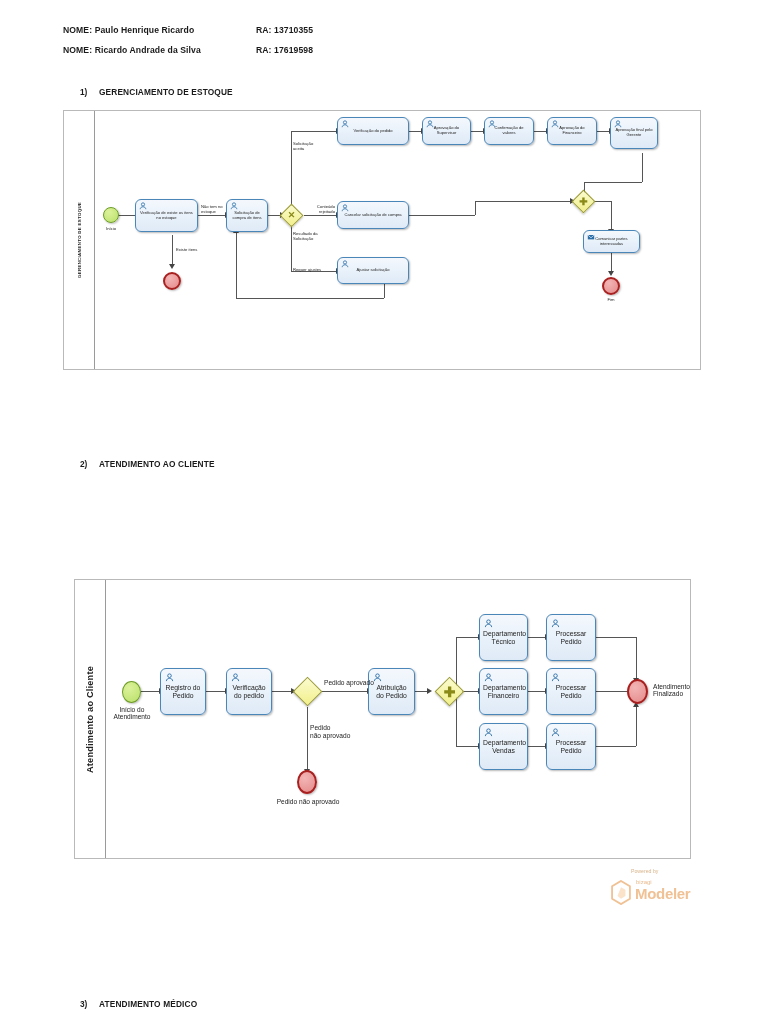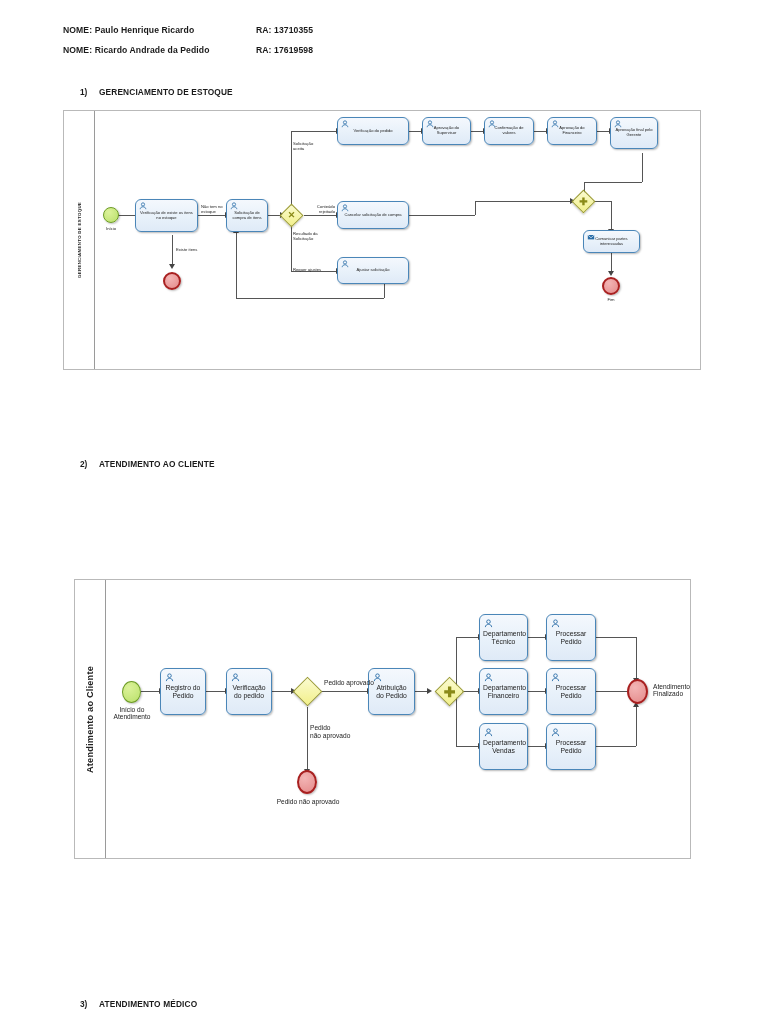--- a/index.html
+++ b/index.html
@@ -105,21 +105,21 @@
   #bizagi .md{position:absolute;left:31px;top:17px;font-size:15px;color:#f0c194;font-weight:bold;letter-spacing:-.3px;}
   #bizagi .hex{position:absolute;left:6px;top:12px;width:22px;height:25px;}
 </style>
 </head>
 <body>
 
 <div class="page">
 
   <div class="hdr hdr-name1">NOME: Paulo Henrique Ricardo</div>
   <div class="hdr hdr-ra1">RA: 13710355</div>
-  <div class="hdr hdr-name2">NOME: Ricardo Andrade da Pedido</div>
+  <div class="hdr hdr-name2">NOME: Ricardo Andrade da Silva</div>
   <div class="hdr hdr-ra2">RA: 17619598</div>
 
   <div class="sect-num s1-num">1)</div>
   <div class="sect s1-txt">GERENCIAMENTO DE ESTOQUE</div>
 
   <div class="frame" id="diagram1">
     <div id="d1" style="position:absolute;inset:0;">
       <div class="lane-label">GERENCIAMENTO DE ESTOQUE</div>
       <div class="lane-sep"></div>
 
@@ -439,17 +439,26 @@
           <span class="tlabel">Processar Pedido</span>
         </div>
 
         <div class="flabel" style="left:249px;top:99px;width:50px;">Pedido aprovado</div>
         <div class="flabel" style="left:235px;top:144px;width:48px;">Pedido
 não aprovado</div>
       </div>
     </div>
   </div>
 
+  <div id="bizagi">
+    <div class="pb">Powered by</div>
+    <svg class="hex" viewBox="0 0 24 28">
+      <path d="M12 1 L22 7 L22 21 L12 27 L2 21 L2 7 Z" fill="none" stroke="#f0c194" stroke-width="2"></path>
+      <path d="M12 8 L17 11 L17 18 L12 21 L8 18 Z" fill="#fbe3c9"></path>
+    </svg>
+    <div class="bz">bizagi</div>
+    <div class="md">Modeler</div>
+  </div>
 
   <div class="sect-num s3-num">3)</div>
   <div class="sect s3-txt">ATENDIMENTO MÉDICO</div>
 
 </div>
 
 </body></html>

